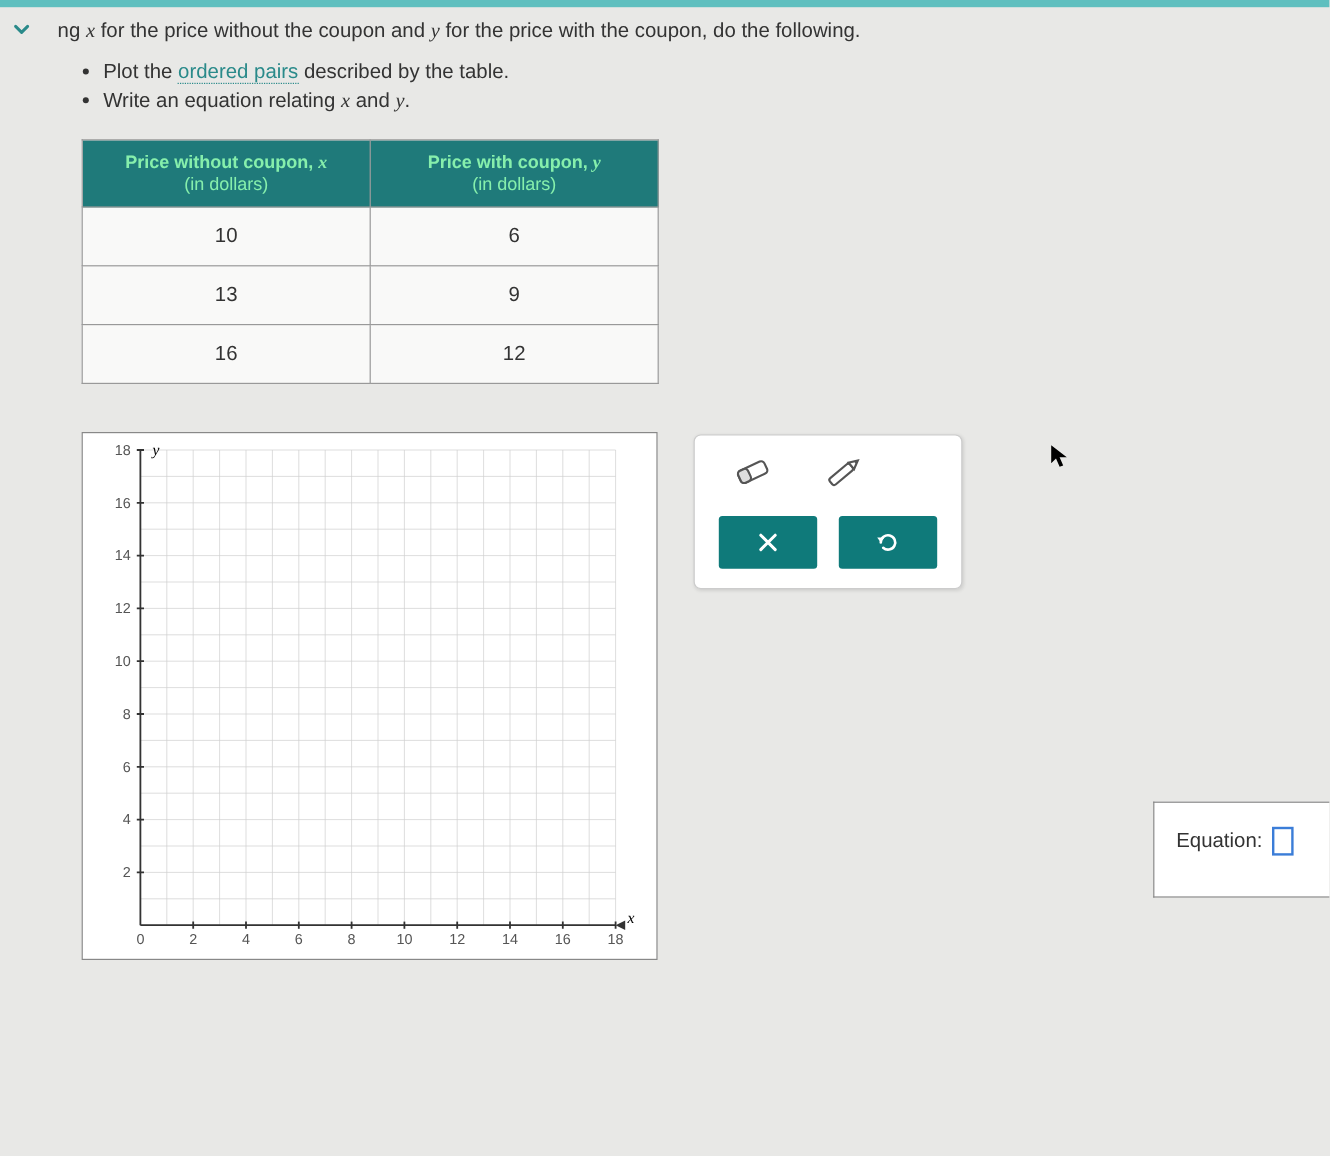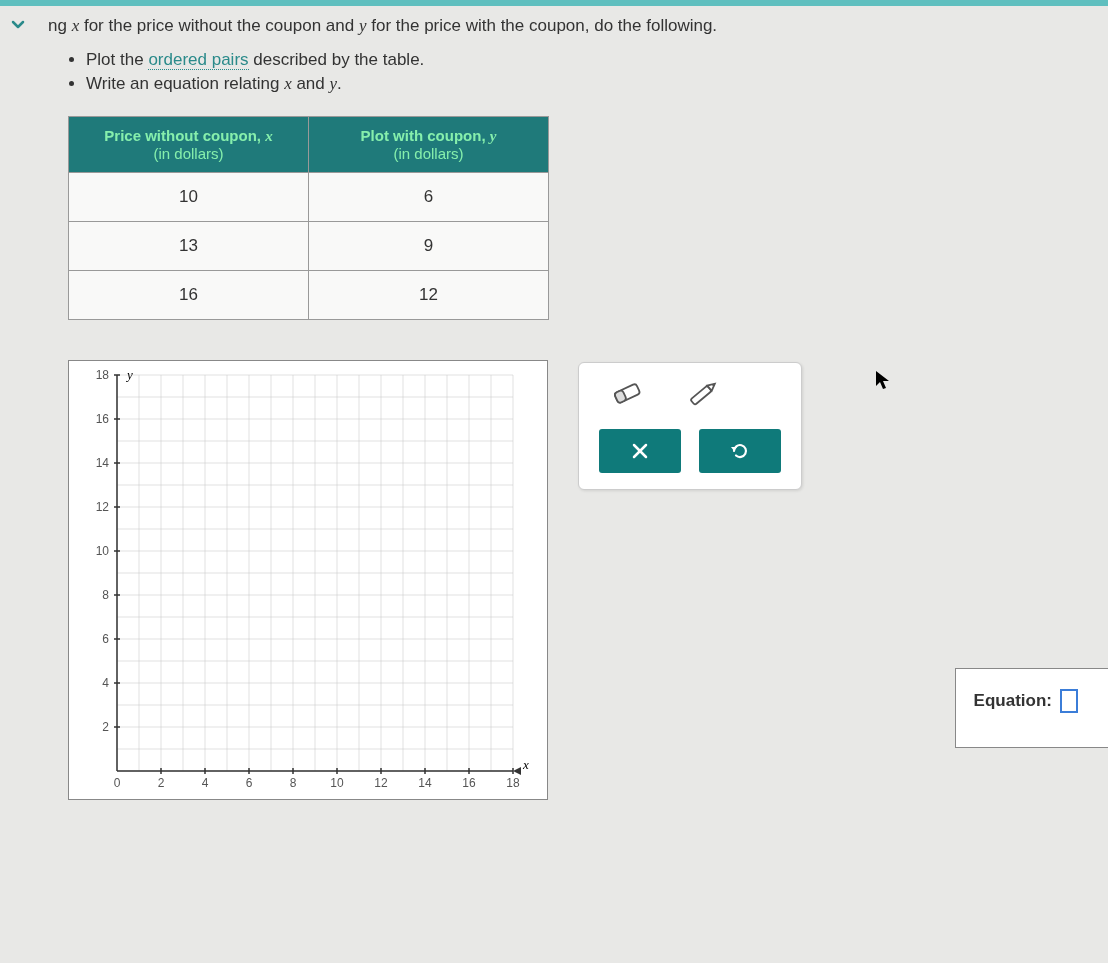--- a/index.html
+++ b/index.html
@@ -100,21 +100,20 @@
     right: 0;
     top: 668px;
     background: #fff;
     border: 1px solid #888;
     border-right: none;
     padding: 20px 30px 34px 18px;
     font-size: 17px;
     display:flex;
     align-items:center;
     gap: 8px;
-    font-weight: bold;
   }
   .eq-input {
     width: 18px;
     height: 24px;
     border: 2px solid #3b7dd8;
     background: #fff;
     display:inline-block;
   }
   .cursor-arrow {
     position:absolute;
@@ -149,21 +148,21 @@
   </ul>
 
   <table class="data-table">
     <thead>
       <tr>
         <th>
           <span>Price without coupon, </span><span class="ital">x</span>
           <span class="sub">(in dollars)</span>
         </th>
         <th>
-          <span>Plot with coupon, </span><span class="ital">y</span>
+          <span>Price with coupon, </span><span class="ital">y</span>
           <span class="sub">(in dollars)</span>
         </th>
       </tr>
     </thead>
     <tbody>
       <tr>
         <td>10</td>
         <td>6</td>
       </tr>
       <tr>

